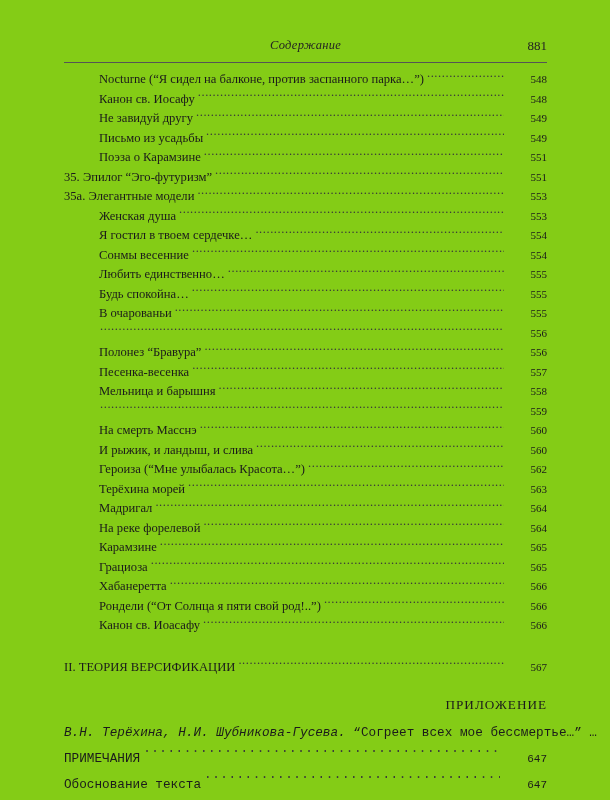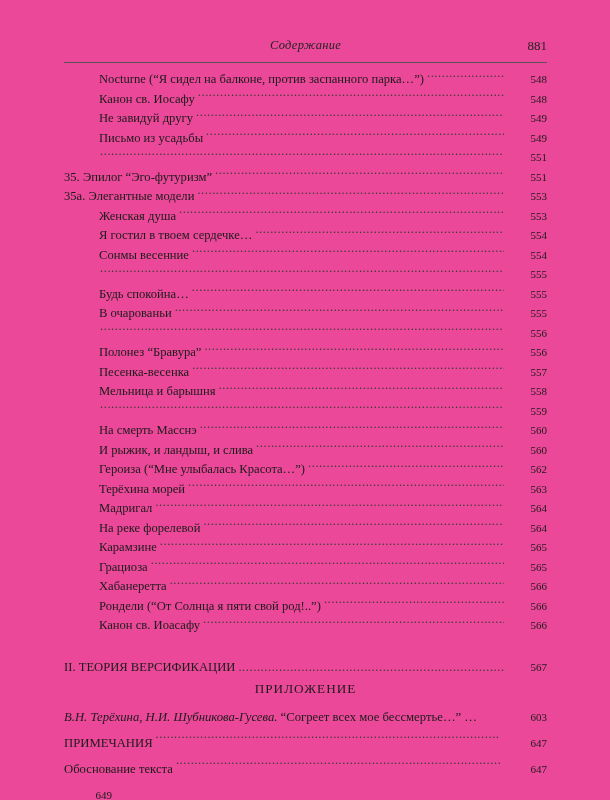--- a/index.html
+++ b/index.html
@@ -4,21 +4,21 @@
 <style>
   html, body {
     margin: 0;
     padding: 0;
     background: #ffffff;
   }
   #page {
     position: relative;
     width: 610px;
     height: 800px;
-    background: #ec4899;
+    background: #84cc16;
     font-family: "Liberation Serif", "DejaVu Serif", serif;
     color: #1b1b1b;
     overflow: hidden;
   }
 
   
   .runhead {
     position: absolute;
     left: 64px;
     right: 63px;
@@ -95,33 +95,33 @@
     text-align: right;
     padding-left: 6px;
     font-size: 11px;
   }
 
   
   .lvl0 { margin-left: 0px; }
   .lvl1 { margin-left: 35px; }
   .gap-before-xl { margin-top: 22px; }
 
-  .caps { font-size: 12.6px; align-items: flex-end; }
+  .caps { font-size: 12.6px; }
 
   
   .center-head {
-    text-align: center;
+    text-align: right;
     font-size: 13.2px;
     letter-spacing: 1.0px;
-    margin-top: 4px;
+    margin-top: 20px;
     margin-bottom: 7px;
   }
 
   
-  .blockB .row { font-size: 12.7px; line-height: 26px; }
+  .blockB .row { font-size: 12.7px; line-height: 26px; font-family: Liberation Mono, monospace; }
   .blockB .row .folio { width: 36px; padding-left: 10px; }
 
   .noleader .leader::after { content: ""; }
 </style>
 </head>
 <body>
 
 <div id="page">
 
   <div class="runhead">
@@ -146,20 +146,21 @@
           <span class="label">Не завидуй другу</span>
           <span class="leader"></span>
           <span class="folio">549</span>
         </div>
         <div class="row lvl1">
           <span class="label">Письмо из усадьбы</span>
           <span class="leader"></span>
           <span class="folio">549</span>
         </div>
         <div class="row lvl1">
+          <span class="label">Поэза о Карамзине</span>
           <span class="leader"></span>
           <span class="folio">551</span>
         </div>
         <div class="row lvl0">
           <span class="label">35. Эпилог “Эго-футуризм”</span>
           <span class="leader"></span>
           <span class="folio">551</span>
         </div>
         <div class="row lvl0">
           <span class="label">35а. Элегантные модели</span>
@@ -175,20 +176,21 @@
           <span class="label">Я гостил в твоем сердечке…</span>
           <span class="leader"></span>
           <span class="folio">554</span>
         </div>
         <div class="row lvl1">
           <span class="label">Сонмы весенние</span>
           <span class="leader"></span>
           <span class="folio">554</span>
         </div>
         <div class="row lvl1">
+          <span class="label">Любить единственно…</span>
           <span class="leader"></span>
           <span class="folio">555</span>
         </div>
         <div class="row lvl1">
           <span class="label">Будь спокойна…</span>
           <span class="leader"></span>
           <span class="folio">555</span>
         </div>
         <div class="row lvl1">
           <span class="label">В очарованьи</span>

